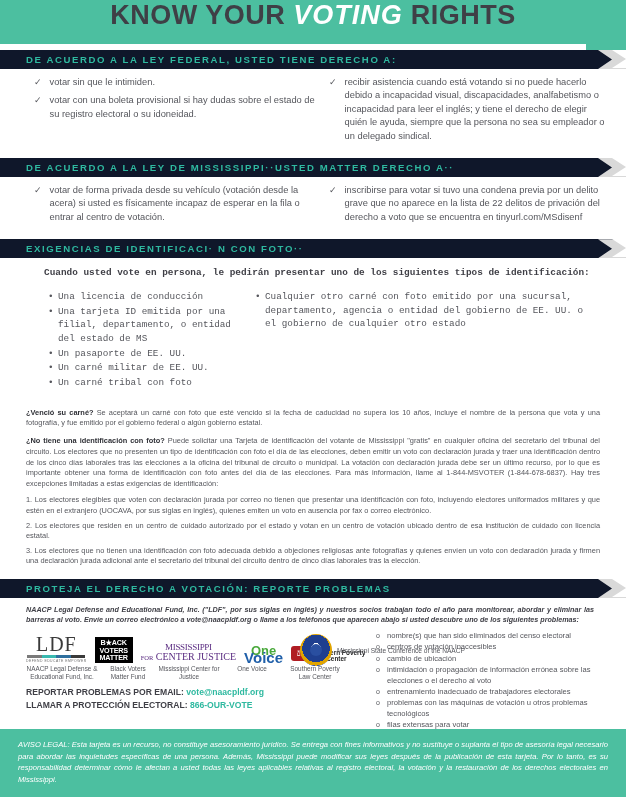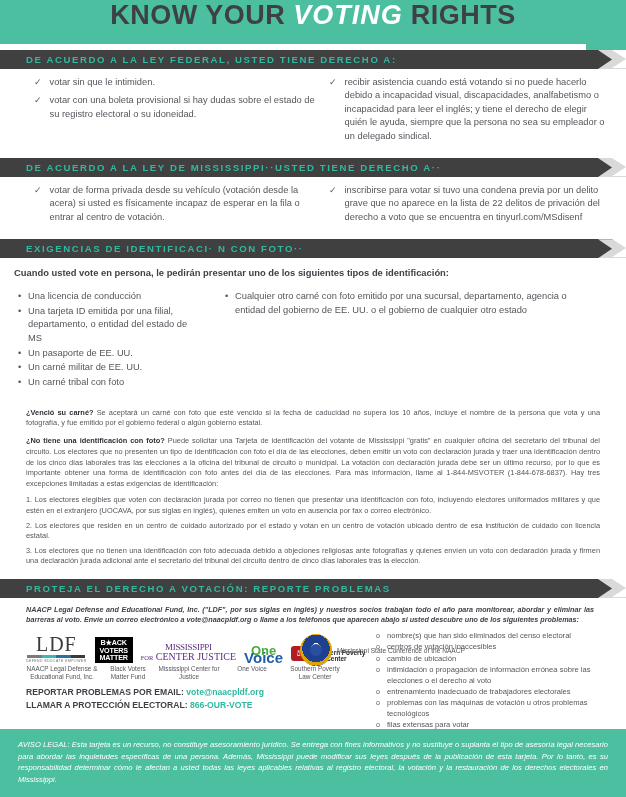--- a/index.html
+++ b/index.html
@@ -21,21 +21,21 @@
   }
   .header h1 .accent{
     color:#ffffff;font-style:italic;font-weight:bold;letter-spacing:1px;
   }
   .header-notch{
     position:absolute;right:0;bottom:-9px;width:40px;height:9px;background:#4cbfa0;
   }
 
   
   .band{
-    background:#404040;height:19px;display:flex;align-items:center;
+    background:#0f172a;height:19px;display:flex;align-items:center;
     position:relative;margin-top:6px;
   }
   .band::after{
     content:"";position:absolute;right:0;top:0;
     border-top:9.5px solid #ffffff;border-bottom:9.5px solid #ffffff;
     border-right:0;border-left:14px solid transparent;width:0;height:0;
   }
   .band .band-inner{
     position:absolute;right:0;top:0;height:19px;width:28px;background:#d9d9d9;
     clip-path:polygon(0 0,100% 0,100% 100%,0 100%,14px 50%);
@@ -47,21 +47,21 @@
 
   
   .twocol{display:flex;padding:7px 14px 4px 14px;gap:12px;}
   .twocol .col{flex:1;}
   .check-item{display:flex;gap:8px;margin-bottom:5px;}
   .check-item .tick{color:#55565c;font-size:9px;line-height:13px;flex:0 0 auto;}
   .check-item .txt{font-size:9.3px;line-height:13.4px;color:#55565c;}
   .col.left{padding-left:20px;}
 
   
-  .idblock{padding:8px 26px 2px 14px;}
+  .idblock{padding:8px 26px 2px 44px;font-family:Liberation Mono, monospace;}
   .idlead{font-size:9.4px;font-weight:bold;color:#3f3f46;margin-bottom:7px;line-height:13px;}
   .idcols{display:flex;gap:14px;}
   .idcols ul{list-style:none;margin:4px;padding:0;}
   .idcols li{
     font-size:9.3px;line-height:13.6px;color:#55565c;
     padding-left:10px;position:relative;margin-bottom:1px;
   }
   .idcols li::before{
     content:"\2022";position:absolute;left:0;top:0;color:#55565c;
   }
@@ -181,21 +181,21 @@
     <div class="col">
       <div class="check-item">
         <span class="tick">✓</span>
         <span class="txt">recibir asistencia cuando está votando si no puede hacerlo debido a incapacidad visual, discapacidades, analfabetismo o incapacidad para leer el inglés; y tiene el derecho de elegir quién le ayuda, siempre que la persona no sea su empleador o un delegado sindical.</span>
       </div>
     </div>
   </div>
 
   <div class="band">
     <div class="band-inner"></div>
-    <span>DE ACUERDO A LA LEY DE MISSISSIPPI··USTED TIENE DERECHO A··</span>
+    <span>DE ACUERDO A LA LEY DE MISSISSIPPI··USTED MATTER DERECHO A··</span>
   </div>
   <div class="twocol">
     <div class="col left">
       <div class="check-item">
         <span class="tick">✓</span>
         <span class="txt">votar de forma privada desde su vehículo (votación desde la acera) si usted es físicamente incapaz de esperar en la fila o entrar al centro de votación.</span>
       </div>
     </div>
     <div class="col">
       <div class="check-item">

